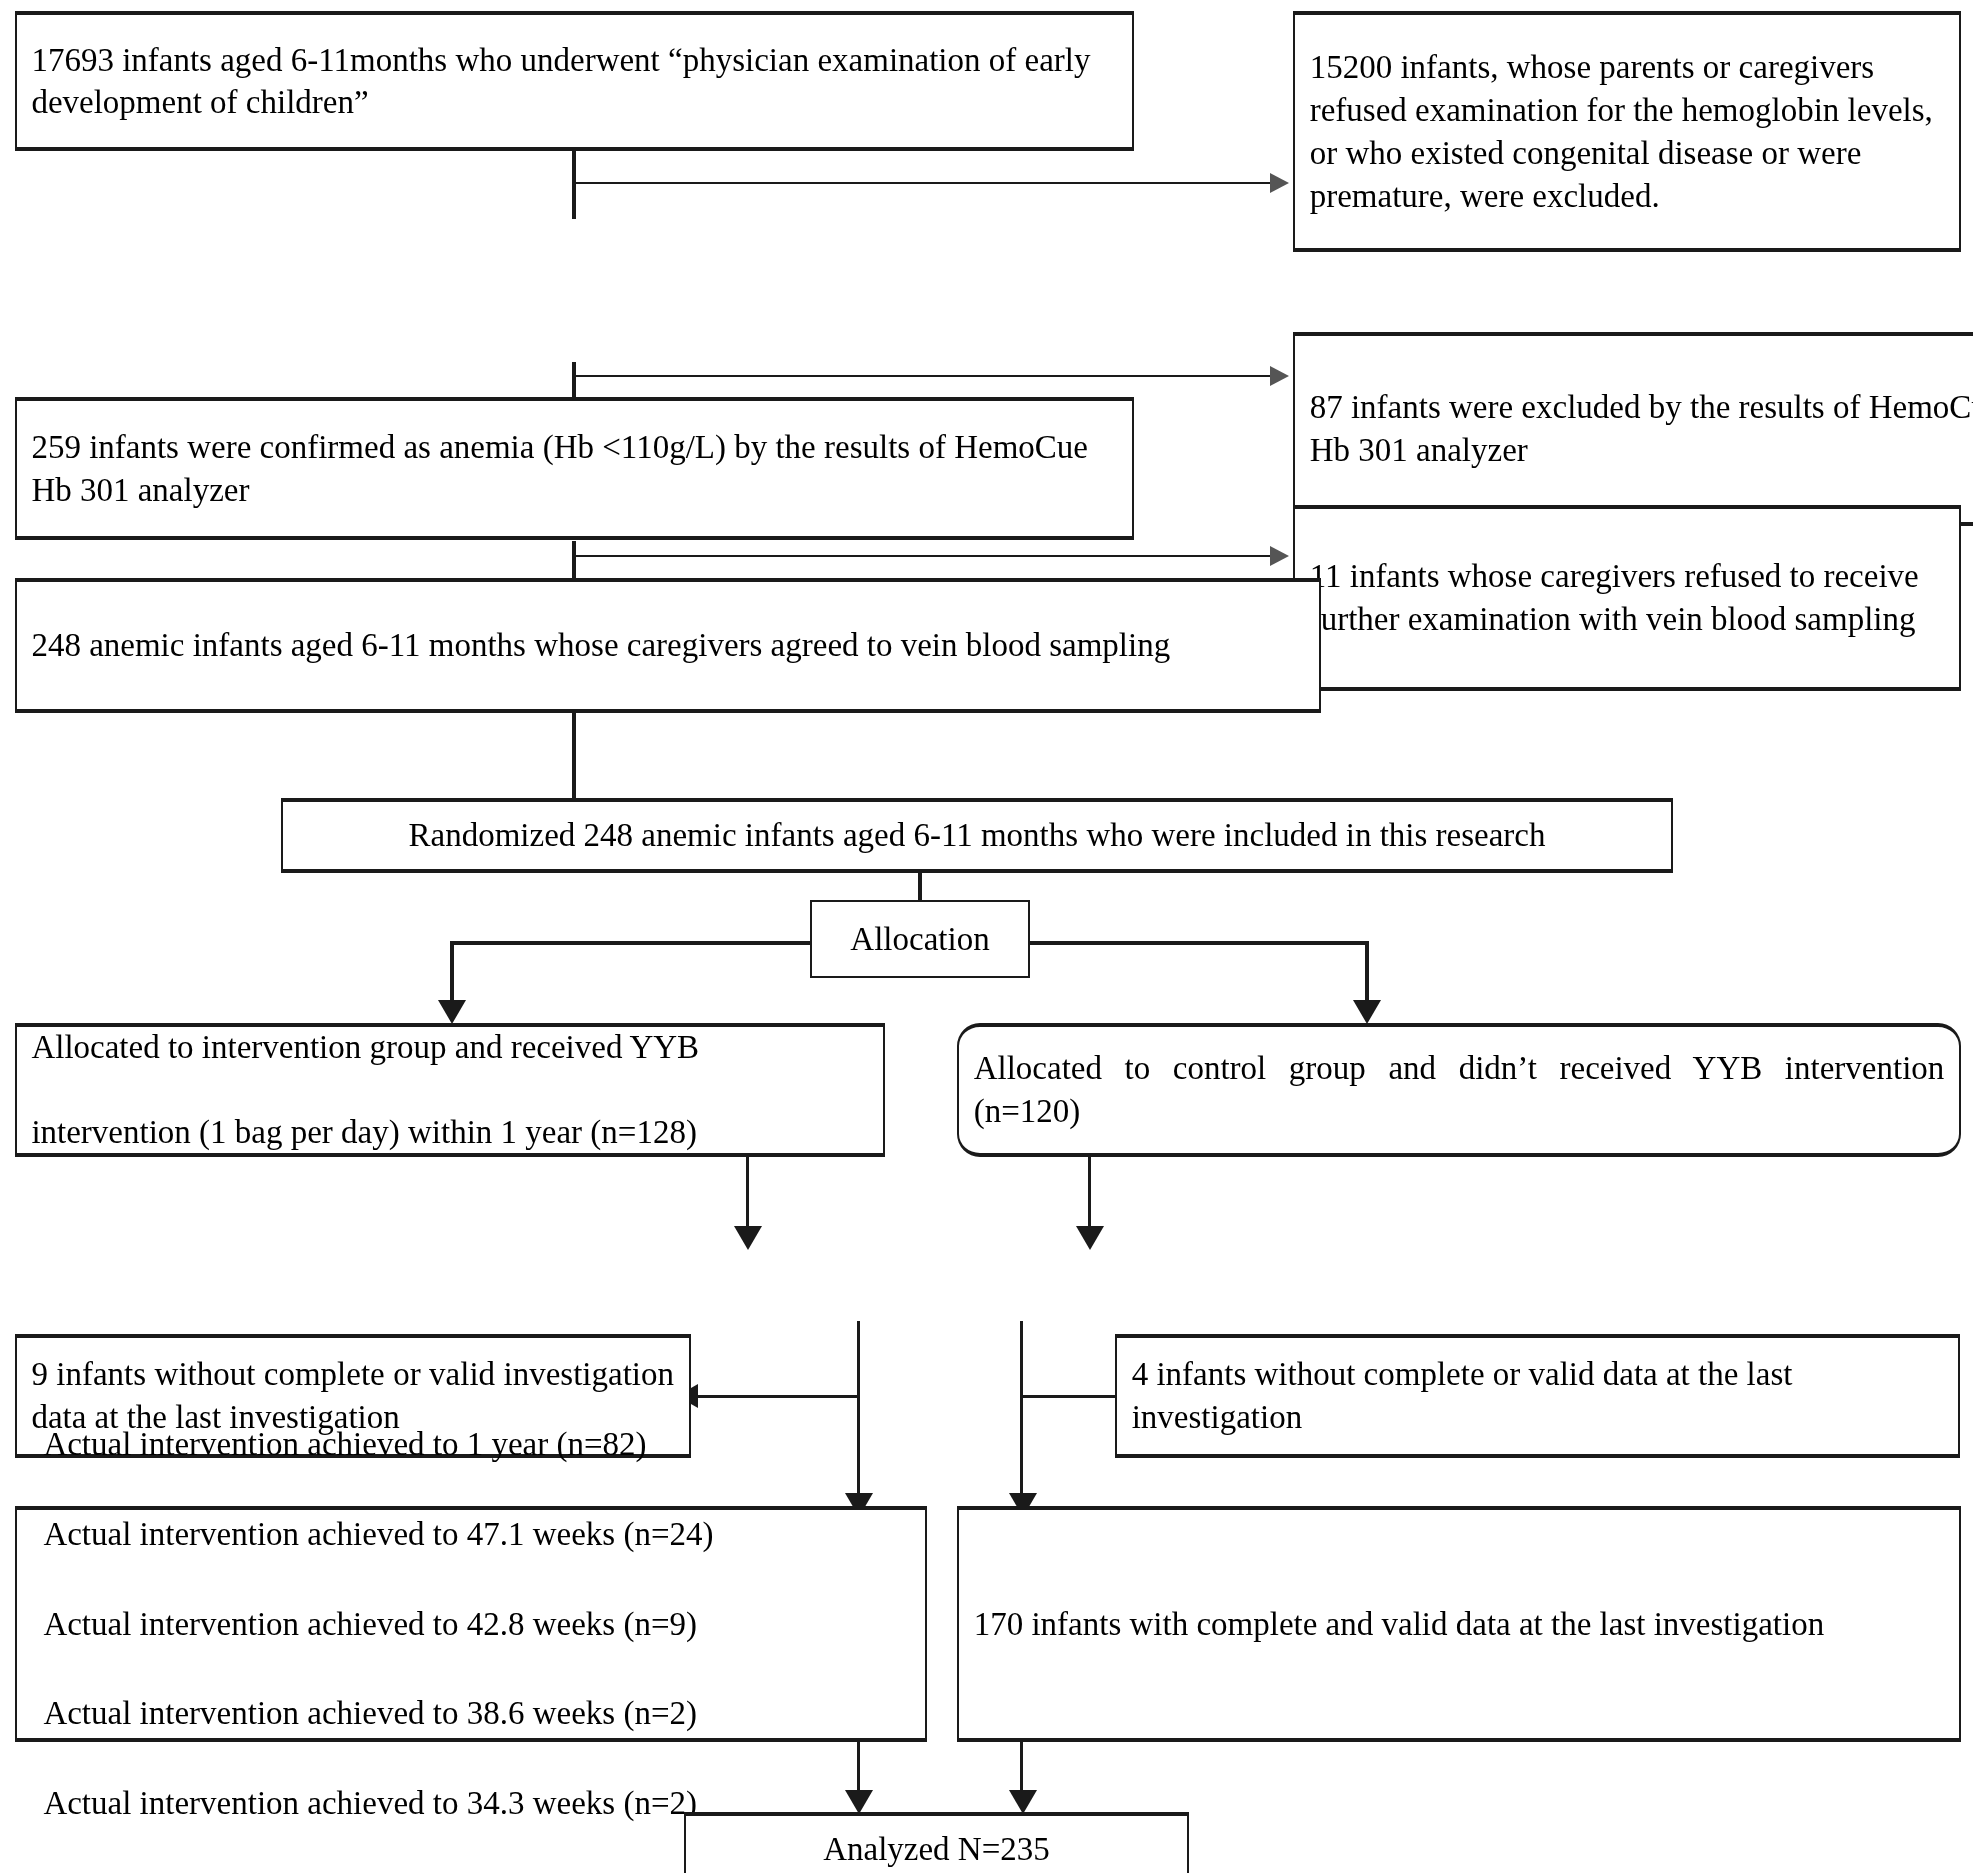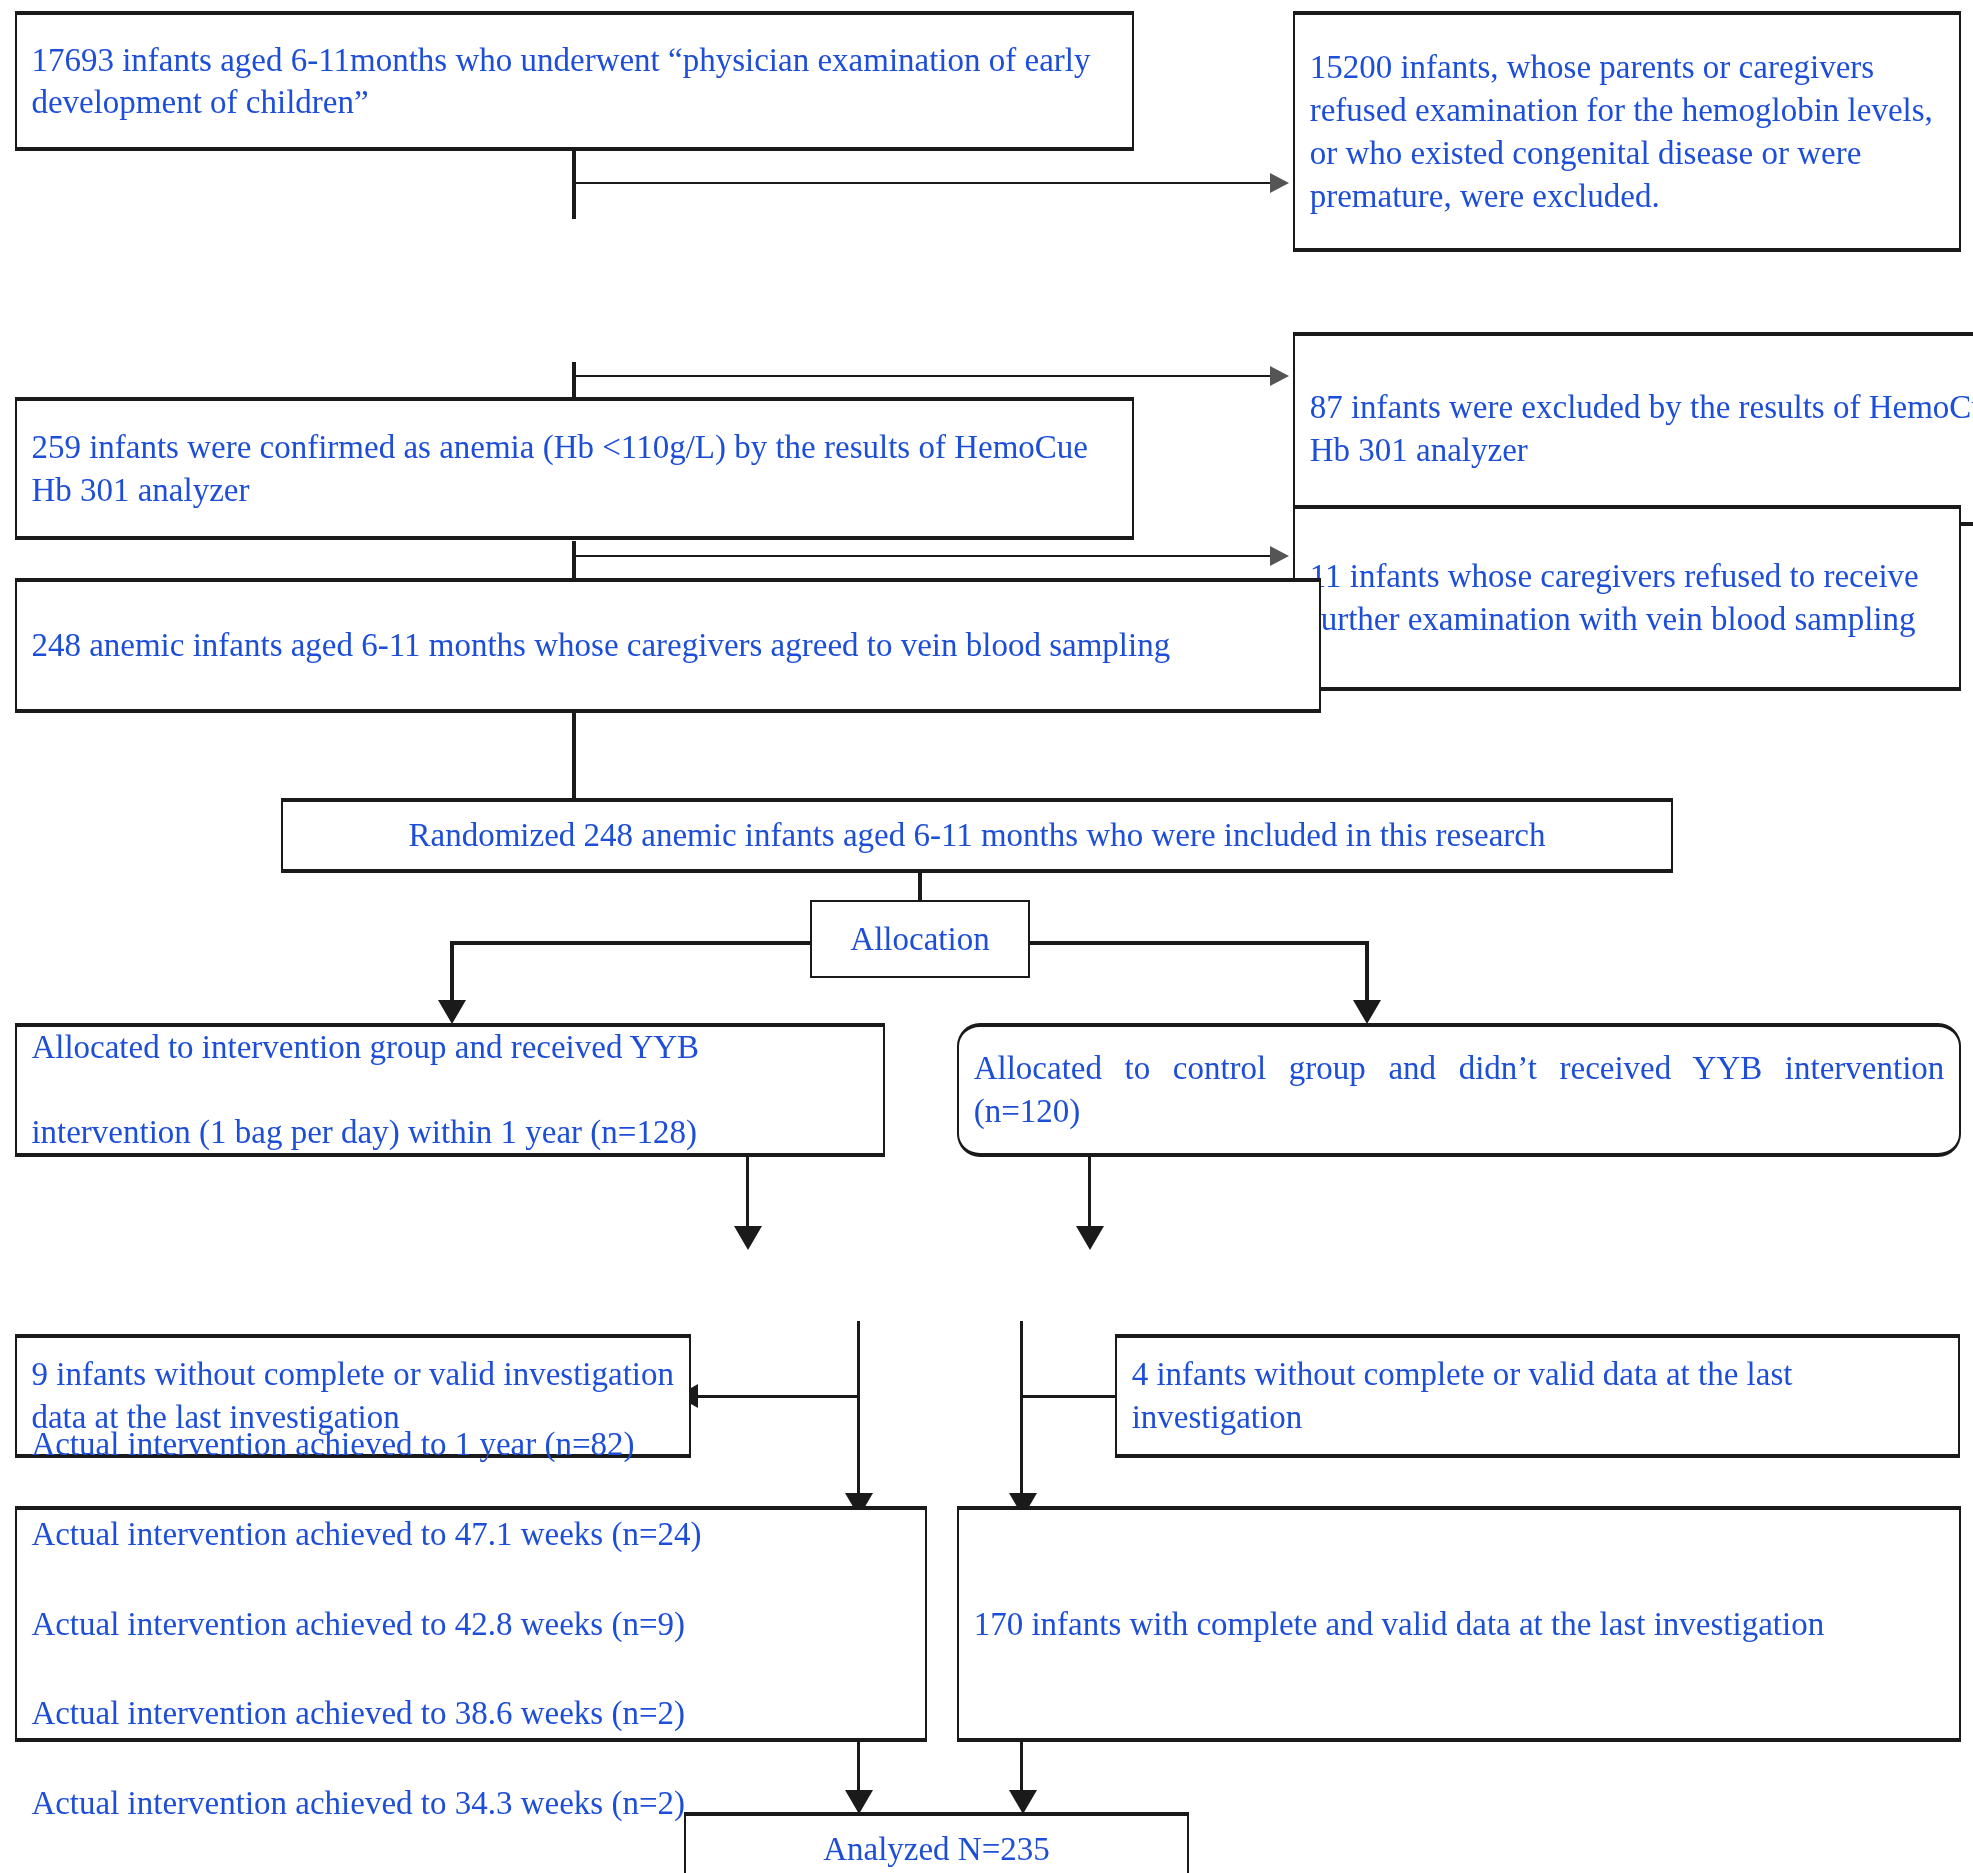--- a/index.html
+++ b/index.html
@@ -14,42 +14,42 @@
     display:flex;
     align-items:center;
     z-index:5;
   }
   .box .txt{
     display:block;
     width:100%;
     padding:0 14.7px;
     font-size:33px;
     line-height:1.30;
-    color:#1d4ed8;
+    color:#000000;
     white-space:pre-line;
   }
   .box.thick{border-top-width:4.9px;border-bottom-width:4.9px;}
   .just .txt{text-align:justify;text-align-last:left;}
   .ctr{justify-content:center;}
   .ctr .txt{text-align:center;}
 
   
   .ln{position:absolute;background:#1a1a1a;z-index:2;}
   .v{width:3.3px;}
   .h{height:3.3px;}
   .vthin{width:2.4px;}
   .hthin{height:2.4px;}
 
   
   .ah{position:absolute;width:0;height:0;z-index:3;}
   .ah-down{border-left:14px solid transparent;border-right:14px solid transparent;border-top:24.4px solid #1a1a1a;}
   .ah-right{border-top:12.2px solid transparent;border-bottom:12.2px solid transparent;border-left:21px solid #1a1a1a;}
   .ah-left{border-top:12.2px solid transparent;border-bottom:12.2px solid transparent;border-right:21px solid #1a1a1a;}
   .ah-right-open{border-top:10.6px solid transparent;border-bottom:10.6px solid transparent;border-left:19.5px solid #555;}
-  .listbox .txt{padding:0 14.7px;}
+  .listbox .txt{padding:0 14.7px;margin-left:12px;}
 </style>
 </head>
 <body>
 
 <div id="root">
 
   <div class="box thick" style="left:14.7px; top:11.4px; width:1119px; height:140px;">
     <span class="txt">17693 infants aged 6-11months who underwent “physician examination of early development of children”</span>
   </div>
 

